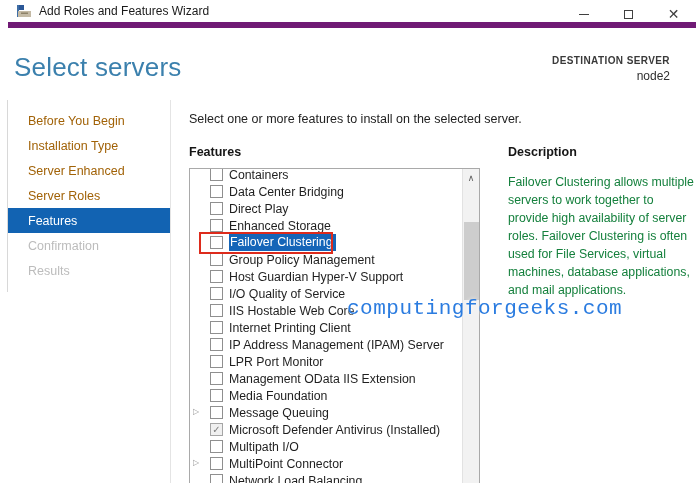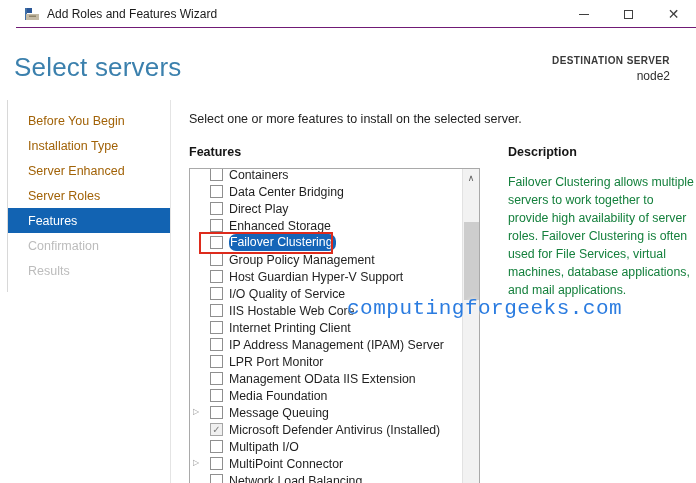--- a/index.html
+++ b/index.html
@@ -5,22 +5,22 @@
   * { margin:0; padding:0; box-sizing:border-box; }
   html,body { background:#9a9a9a; }
   body { font-family:"Liberation Sans", sans-serif; }
   #window {
     position:relative; width:696px; height:483px; background:#ffffff;
     overflow:hidden; margin:0 auto;
     color:#1e1e1e;
   }
   
   .titlebar {
-    position:absolute; top:0; left:16px; right:0; height:28px;
-    background:#ffffff; border-bottom:1px solid #701a75;
+    position:absolute; top:0; left:8px; right:0; height:28px;
+    background:#ffffff; border-bottom:6px solid #701a75;
     display:flex; align-items:center;
   }
   .app-icon { width:16px; height:16px; margin-left:8px; flex:0 0 auto; }
   .title-text { font-size:12px; margin-left:7px; color:#1a1a1a; }
   .win-controls { position:absolute; right:0; top:0; height:28px; display:flex; }
   .win-btn { width:45px; height:28px; display:flex; align-items:center; justify-content:center;
              color:#404040; font-size:13px; cursor:default; }
   .glyph-min { display:inline-block; width:10px; border-top:1px solid #404040; }
   .glyph-max { display:inline-block; width:9px; height:9px; border:1px solid #404040; }
   .glyph-close { font-size:14px; line-height:1; }
@@ -57,21 +57,21 @@
     position:absolute; left:3px; top:4px; font-size:8px; color:#9a9a9a; line-height:1;
   }
   .cb {
     margin-left:20px; width:13px; height:13px; flex:0 0 auto;
     border:1px solid #8f8f8f; background:#ffffff;
     display:flex; align-items:center; justify-content:center;
     font-size:10px; color:#7e7e7e;
   }
   .cb.checked { background:#f0f0f0; border-color:#a5a5a5; }
   .flabel { margin-left:6px; font-size:12.3px; color:#1f1f1f; white-space:nowrap; }
-  .flabel.sel { background:var(--selection-blue,#1565b8); color:#ffffff; padding:1px 3px 2px 1px;border-radius:7px; }
+  .flabel.sel { background:var(--selection-blue,#1565b8); color:#ffffff; padding:1px 3px 2px 1px; }
   .red-box {
     position:absolute; left:9px; top:63px; width:134px; height:22px;
     border:2px solid var(--highlight-red,#dd2b1c); z-index:6; pointer-events:none;
   }
   
   .sb { position:absolute; top:0; right:0; width:17px; height:100%; background:#f2f2f2; border-left:1px solid #e2e2e2; }
   .sb-up { height:17px; display:flex; align-items:center; justify-content:center; font-size:9px; color:#5f5f5f; }
   .sb-thumb { position:absolute; left:1px; top:53px; width:15px; height:78px; background:#cdcdcd; }
   
   .desc-head { position:absolute; left:508px; top:145px; font-size:12.5px; font-weight:bold; color:#151515; }

